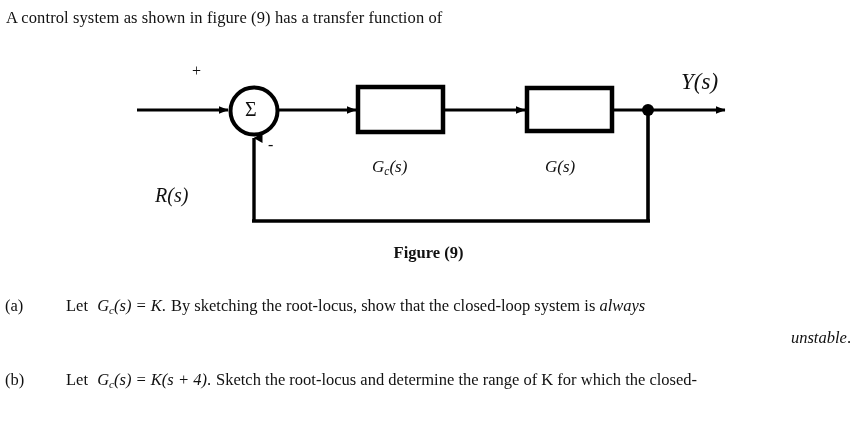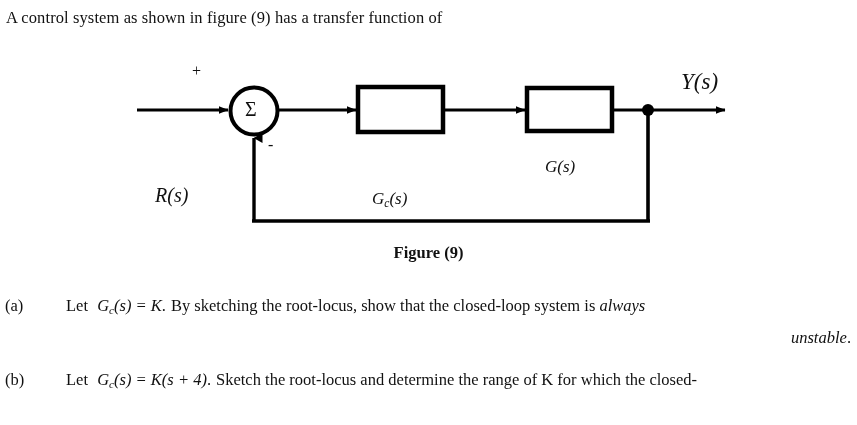--- a/index.html
+++ b/index.html
@@ -77,21 +77,21 @@
   #diagram-svg { display: block; }
 
   .blk-label {
     position: absolute;
     font-size: 17px;
     font-style: italic;
     white-space: nowrap;
   }
 
   
-  #gc-box-label { left: 372px; top: 99px; margin-top: 32px; }
+  #gc-box-label { left: 372px; top: 99px; }
   #g-box-label  { left: 545px; top: 99px; }
 
   
   #r-label { left: 155px; top: 126px; font-size: 20px; }
   #y-label { left: 681px; top: 11px; font-size: 23px; }
 
   
   #plus-sign {
     left: 192px; top: 4px;
     font-size: 16px; font-style: normal; font-weight: 500;

